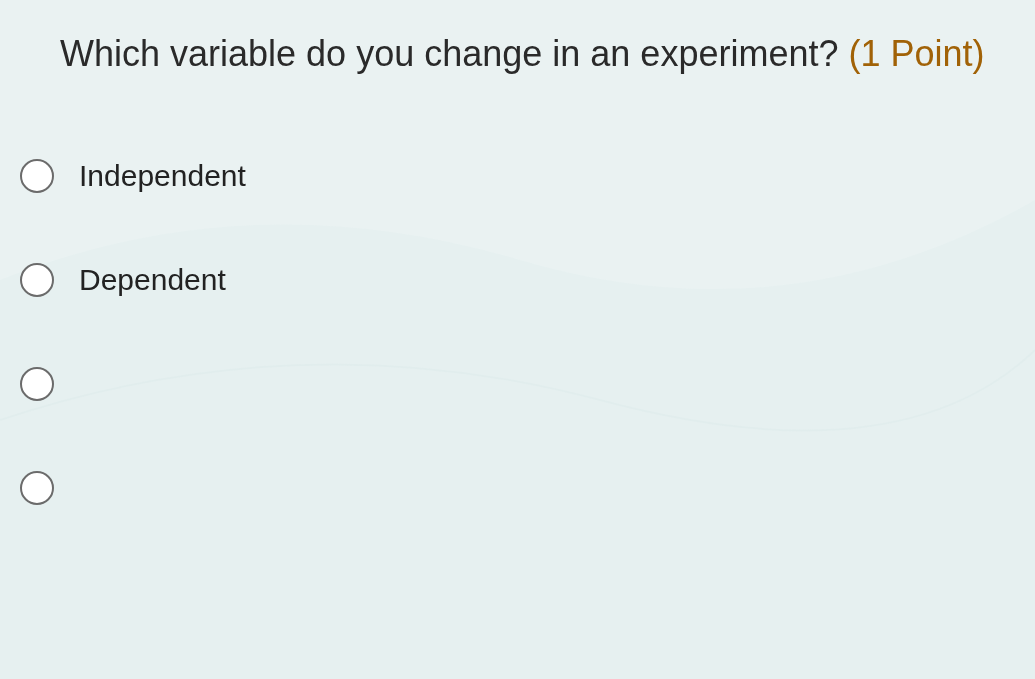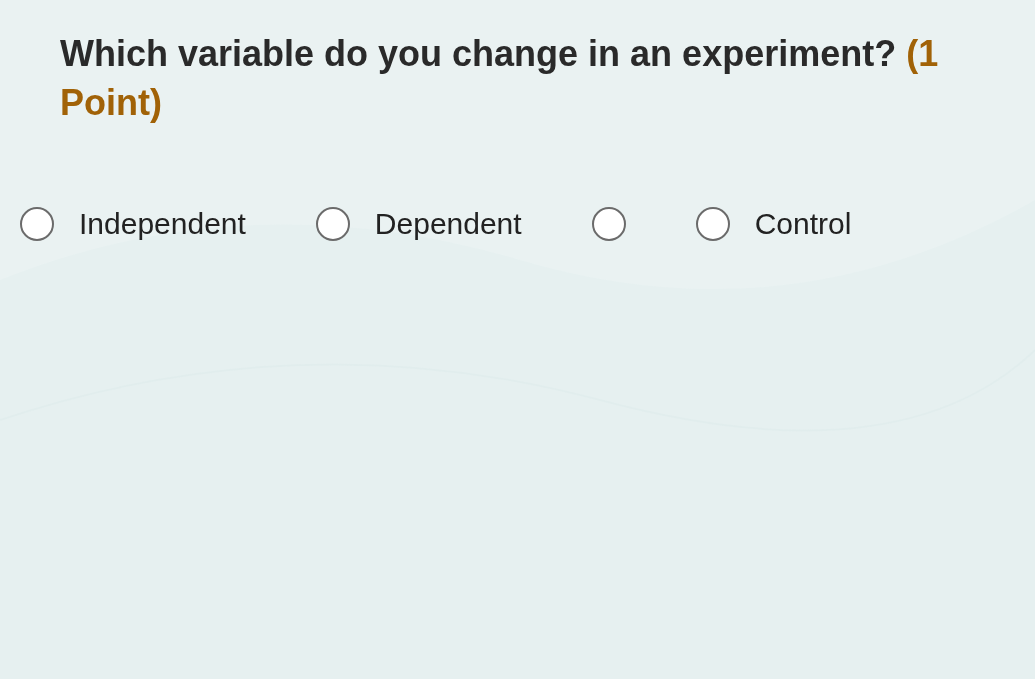--- a/index.html
+++ b/index.html
@@ -28,30 +28,30 @@
       position: relative;
       padding: 30px 20px 20px 20px;
       z-index: 1;
     }
     .question-block {
       margin-left: 40px;
       margin-bottom: 80px;
     }
     .question-text {
       font-size: 36px;
-      font-weight: 700;
+      font-weight: 400;
       color: #2a2a2a;
       line-height: 1.35;
     }
     .points-text {
       color: #a16207;
     }
     .options-list {
       display: flex;
-      flex-direction: row;
+      flex-direction: column;
       gap: 70px;
     }
     .option-row {
       display: flex;
       align-items: center;
       gap: 25px;
       cursor: pointer;
     }
     .radio-circle {
       width: 34px;
@@ -85,16 +85,15 @@
     </div>
     <div class="option-row">
       <div class="radio-circle"></div>
       <span class="option-label">Dependent</span>
     </div>
     <div class="option-row">
       <div class="radio-circle"></div>
     </div>
     <div class="option-row">
       <div class="radio-circle"></div>
-      <span class="option-label">Control</span>
     </div>
   </div>
 </div>
 
 </body></html>

